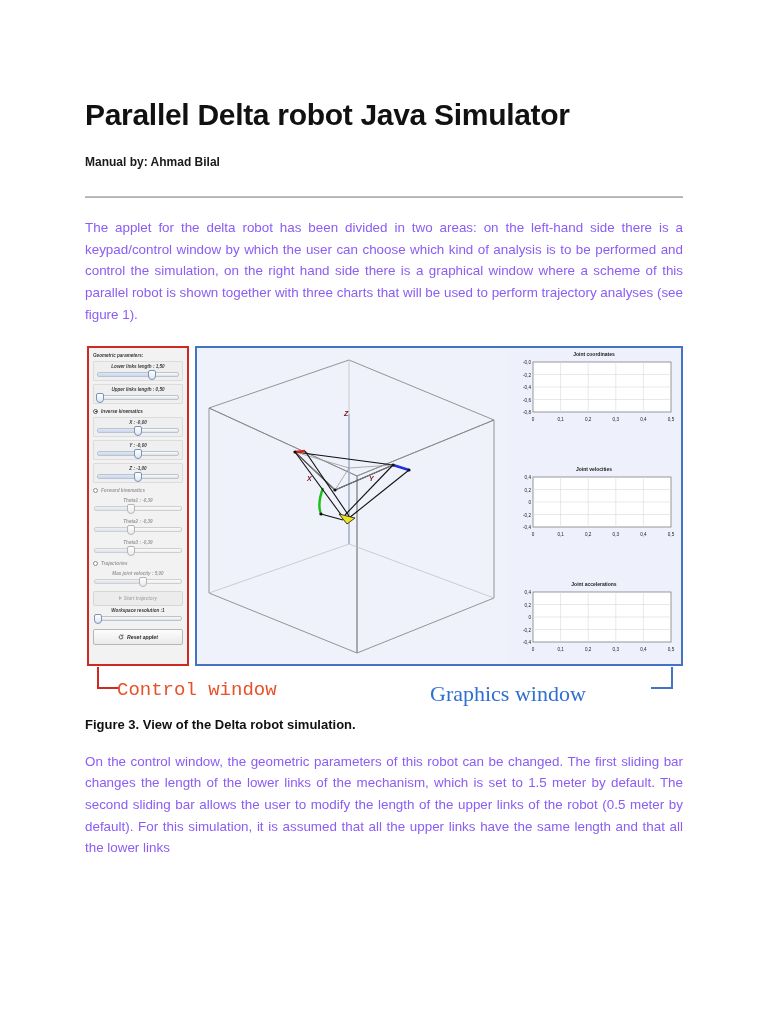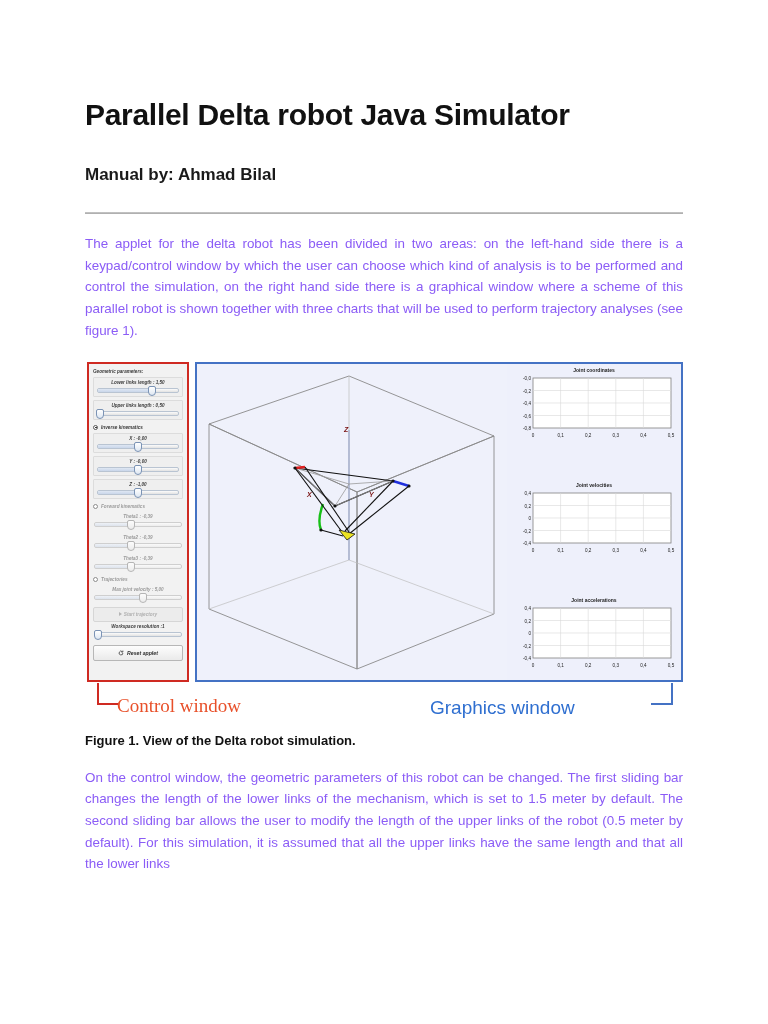--- a/index.html
+++ b/index.html
@@ -11,21 +11,21 @@
     color: #000000;
     overflow: hidden;
   }
   .page { position: relative; width: 768px; height: 1024px; padding: 0 85px; }
 
   .doc-title {
     font-size: 30px; font-weight: bold; letter-spacing: -0.3px;
     margin: 0; padding-top: 98px; line-height: 1.1; color: #111;
   }
   .byline {
-    font-size: 17px; font-weight: bold; margin-top: 34px; color: #1a1a1a;
+    font-size: 12px; font-weight: bold; margin-top: 24px; color: #1a1a1a;
   }
   .rule {
     margin-top: 27px; height: 2px; width: 598px;
     background: linear-gradient(#c9c9c9, #a8a8a8);
   }
   .section-head {
     font-size: 13.5px; font-weight: bold; margin-top: 25px; color: #141414;
   }
   .para {
     font-size: 13.4px; line-height: 1.62; text-align: justify;
@@ -109,25 +109,25 @@
   .chart-title {
     font-size: 5px; font-weight: bold; text-align: center; color: #222; margin-bottom: 2px;
   }
   .chart-plot { position: relative; }
   .chart-svg { display: block; }
 
   
   .annot-layer { position: relative; width: 600px; height: 42px; margin-top: 2px; }
   .annot-control {
     position: absolute; left: 32px; top: 6px;
-    font-size: 19px; color: #e8502a; font-family: Liberation Serif, serif;
+    font-size: 19px; color: #e8502a; font-family: Liberation Mono, monospace;
   }
   .annot-graphics {
     position: absolute; left: 345px; top: 8px;
-    font-size: 19px; color: #2f6fd0; font-family: Liberation Sans, sans-serif;
+    font-size: 22px; color: #2f6fd0; font-family: Liberation Serif, serif;
   }
   .leader-left {
     position: absolute; left: 12px; top: -6px; width: 22px; height: 22px;
     border-left: 2.5px solid #cf2a22; border-bottom: 2.5px solid #cf2a22;
   }
   .leader-right {
     position: absolute; left: 566px; top: -6px; width: 22px; height: 22px;
     border-right: 2.5px solid #4472c4; border-bottom: 2.5px solid #4472c4;
   }
   .fig-caption { font-size: 13px; font-weight: bold; margin-top: 2px; color: #111; }
@@ -416,17 +416,17 @@
     </div>
   </div>
 
   <div class="annot-layer">
     <div class="leader-left"></div>
     <div class="leader-right"></div>
     <div class="annot-control">Control window</div>
     <div class="annot-graphics">Graphics window</div>
   </div>
 
-  <div class="fig-caption">Figure 1. View of the Delta robot simulation.</div>
+  <div class="fig-caption">Figure 3. View of the Delta robot simulation.</div>
 
   <div class="para">On the control window, the geometric parameters of this robot can be changed. The first sliding bar changes the length of the lower links of the mechanism, which is set to 1.5 meter by default. The second sliding bar allows the user to modify the length of the upper links of the robot (0.5 meter by default). For this simulation, it is assumed that all the upper links have the same length and that all the lower links</div>
 
 </div>
 
 </body></html>

